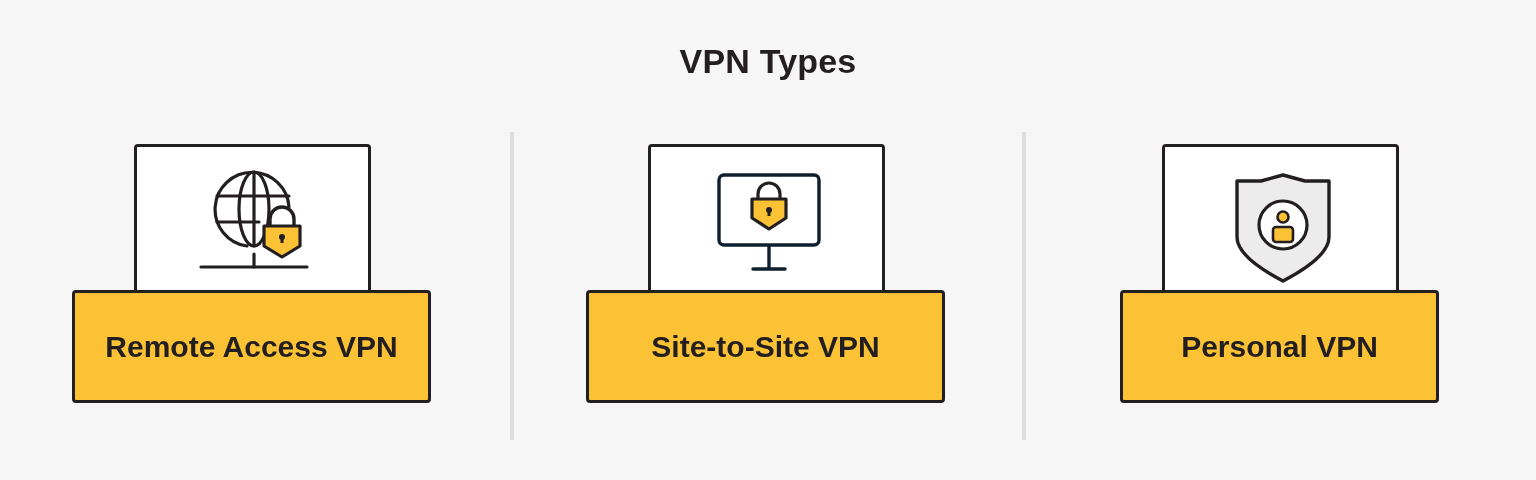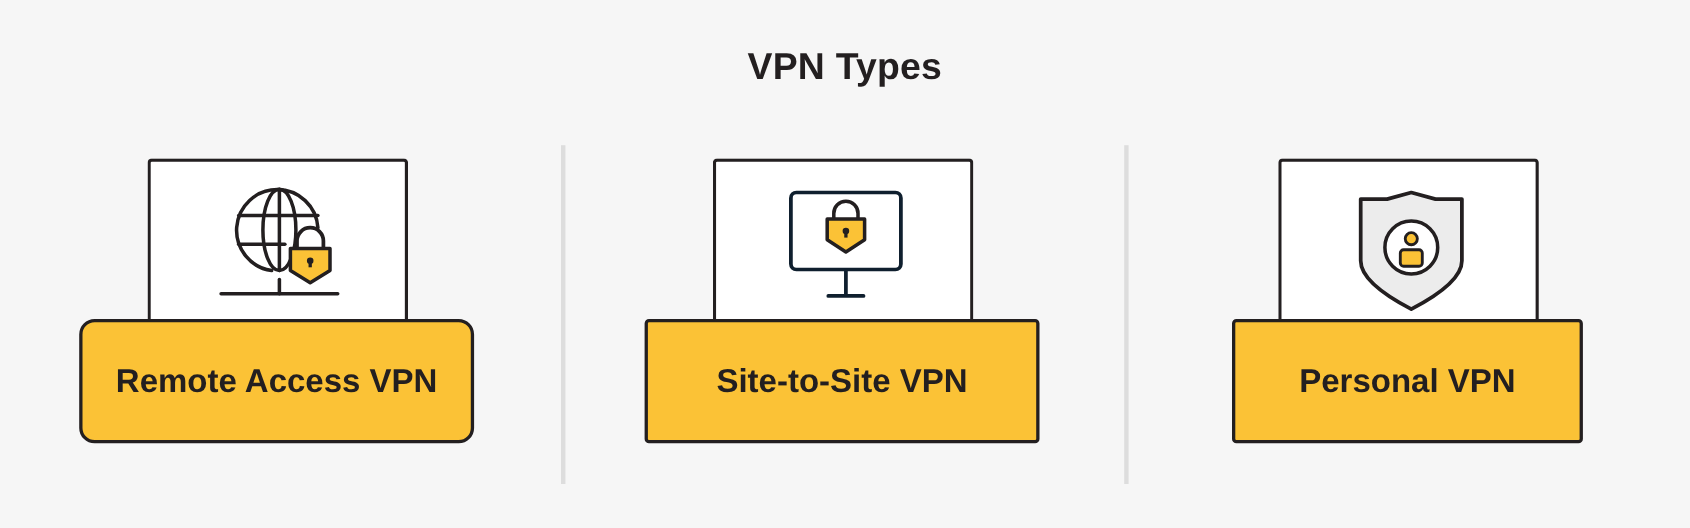--- a/index.html
+++ b/index.html
@@ -43,21 +43,21 @@
         <line x1="117" y1="25" x2="117" y2="99"></line>
         <line x1="64" y1="120" x2="170" y2="120"></line>
         <line x1="117" y1="107" x2="117" y2="120"></line>
       </g>
       <path d="M133 79 V72 a12 12 0 0 1 24 0 V79" fill="none" stroke="#231f20" stroke-width="3.4"></path>
       <path d="M127 79 H163 V99 L145 110 L127 99 Z" fill="#fbc236" stroke="#231f20" stroke-width="3.2" stroke-linejoin="round"></path>
       <circle cx="145" cy="90" r="3" fill="#231f20"></circle>
       <rect x="143.5" y="90" width="3" height="6" fill="#231f20"></rect>
     </svg>
   </div>
-  <div class="label-box" style="left:72px; width:353px;border-radius:14px;">
+  <div class="label-box" style="left:72px; width:353px;">
     <span>Remote Access VPN</span>
   </div>
 </div>
 
 <div>
   <div class="monitor" style="left:648px;">
     <svg width="231" height="150" viewBox="0 0 231 150">
       <rect x="68" y="28" width="100" height="70" rx="5" fill="#fff" stroke="#0f1f2e" stroke-width="3.4"></rect>
       <line x1="118" y1="98" x2="118" y2="122" stroke="#0f1f2e" stroke-width="3.4"></line>
       <line x1="102" y1="122" x2="134" y2="122" stroke="#0f1f2e" stroke-width="3.4" stroke-linecap="round"></line>

